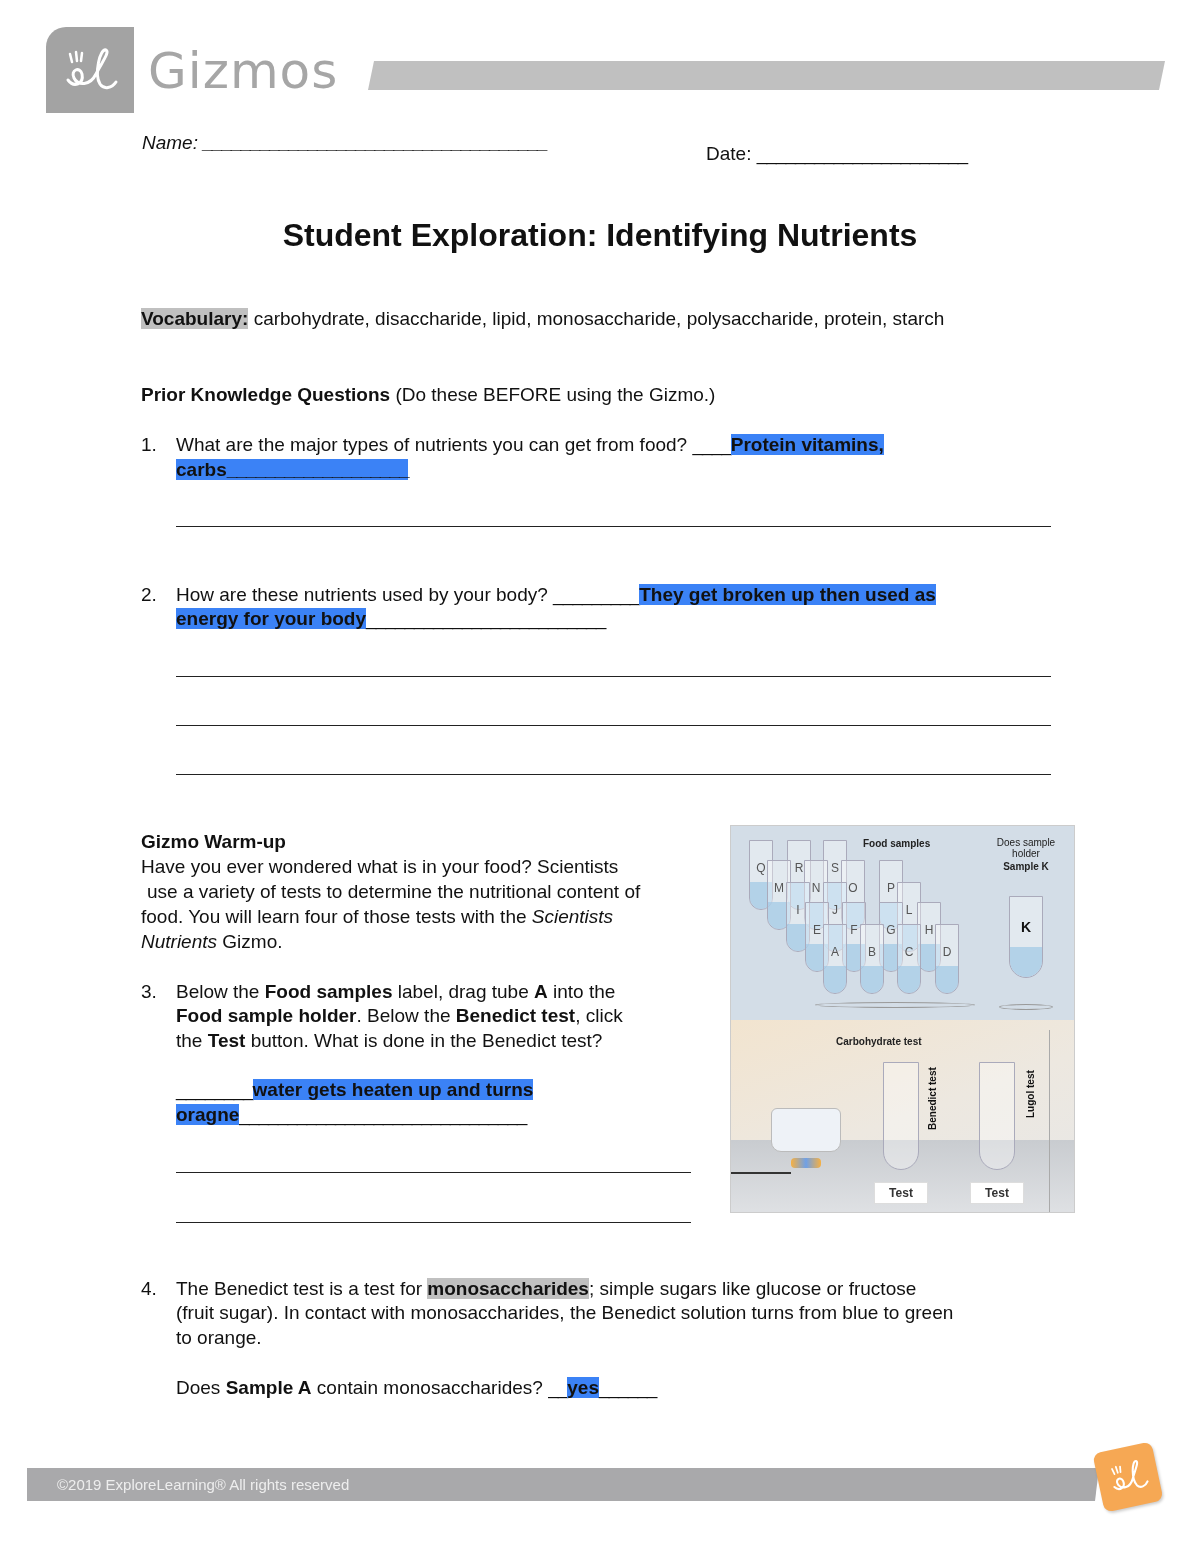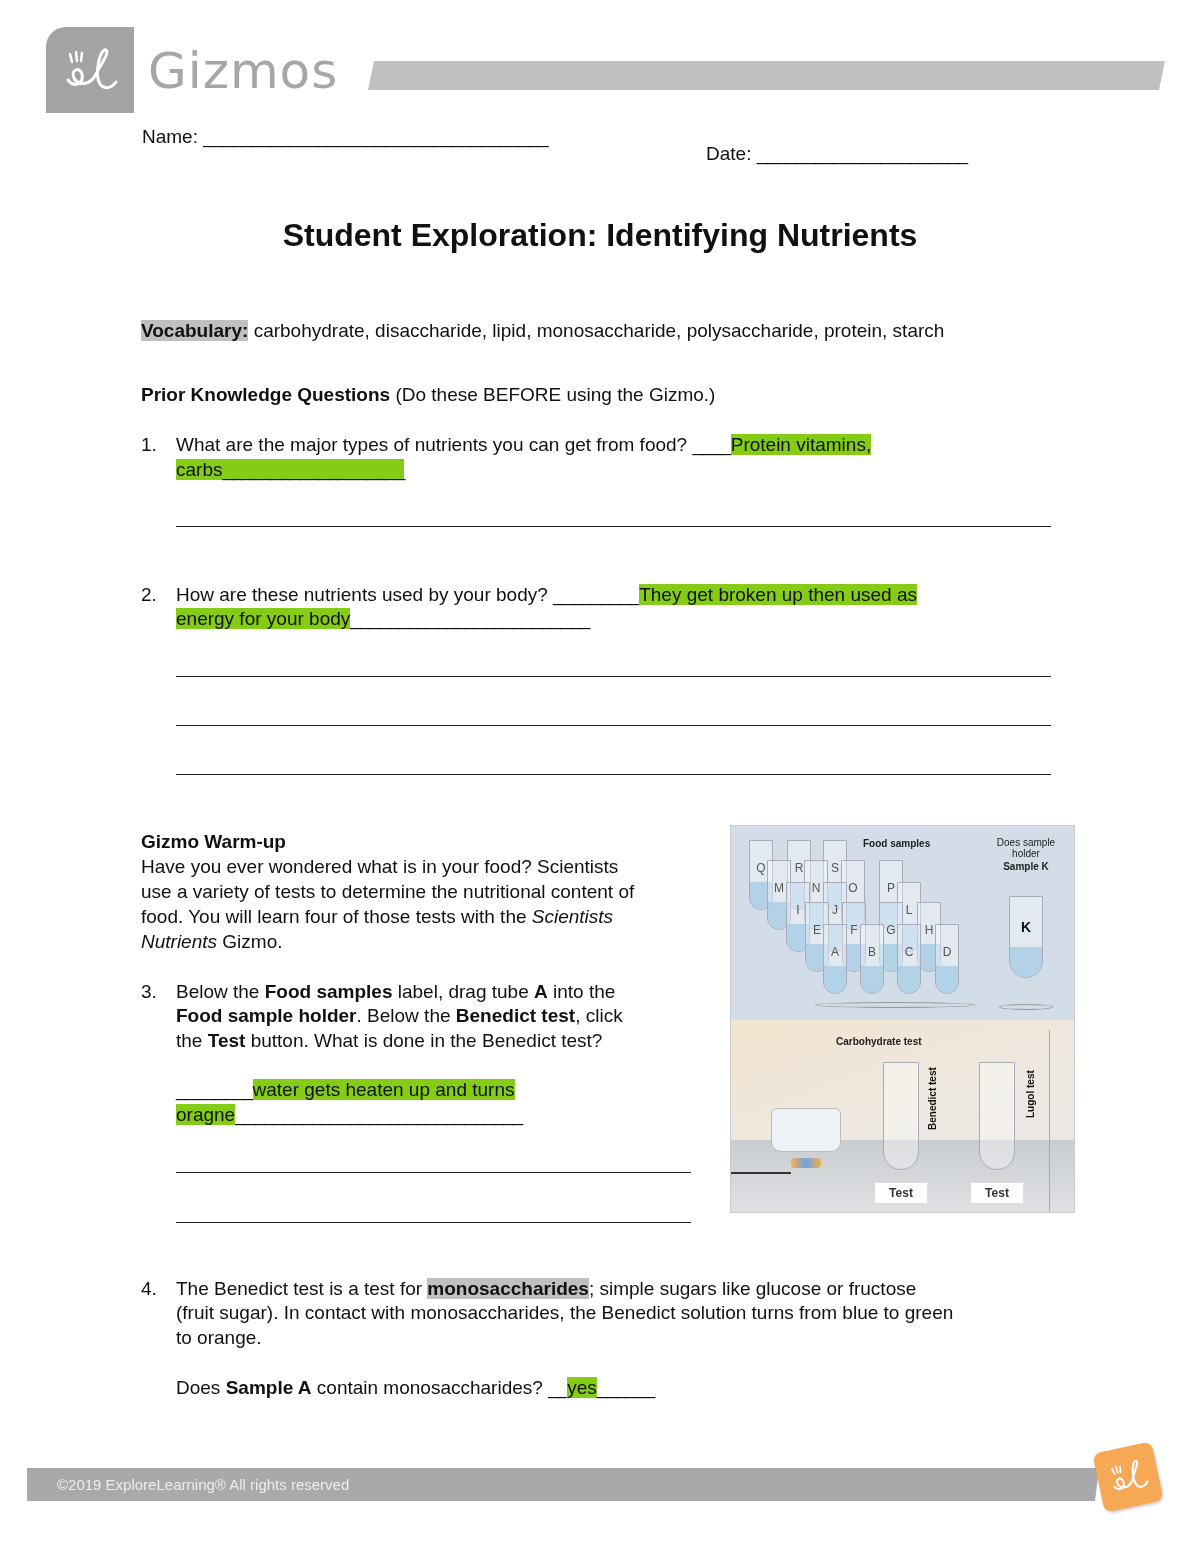--- a/index.html
+++ b/index.html
@@ -7,21 +7,21 @@
   body { position: relative; font-family: "Liberation Sans", "DejaVu Sans", sans-serif; color: #111; font-size: 19px; }
 
   
   .logo-box { position: absolute; left: 46px; top: 27px; width: 88px; height: 86px; background: #a3a3a3; border-radius: 20px 0 0 0; display: flex; align-items: center; justify-content: center; }
   .logo-box svg { width: 60px; height: 52px; }
   .brand { position: absolute; left: 148px; top: 42px; font-size: 50px; color: #a6a6a6; font-family: "DejaVu Sans", sans-serif; letter-spacing: 1px; }
   .header-bar { position: absolute; left: 368px; top: 61px; width: 797px; height: 29px; background: #c0c0c0; clip-path: polygon(6px 0, 100% 0, calc(100% - 6px) 100%, 0 100%); }
 
   .line { position: absolute; white-space: nowrap; }
   .blank { letter-spacing: -1px; }
-  .hl { background: #84cc16; }
+  .hl { background: #3b82f6; font-weight: bold; }
   .gray-hl { background: #c0c0c0; }
   .b { font-weight: bold; }
   .i { font-style: italic; }
 
   .title { position: absolute; left: 0; width: 1200px; top: 217px; text-align: center; font-size: 32px; font-weight: bold; }
 
   .rule { position: absolute; left: 176px; width: 875px; border-bottom: 1.5px solid #222; height: 1px; }
 
   
   .gizmo-img { position: absolute; left: 730px; top: 825px; width: 345px; height: 388px; border: 1px solid #ccc; overflow: hidden; }
@@ -47,32 +47,32 @@
 
 <div class="logo-box">
   <svg viewBox="0 0 60 52">
     <path d="M8 36 C14 44, 24 40, 22 30 C20 22, 10 26, 14 34 C18 42, 30 42, 36 30 C42 18, 50 8, 46 6 C40 4, 34 30, 40 40 C44 46, 52 44, 56 38" stroke="#fff" stroke-width="3" fill="none" stroke-linecap="round"></path>
     <path d="M10 10 L12 18 M16 8 L17 17 M22 9 L21 17" stroke="#fff" stroke-width="2.5" stroke-linecap="round"></path>
   </svg>
 </div>
 <div class="brand">Gizmos</div>
 <div class="header-bar"></div>
 
-<div class="line" style="left:142px; top:126px;">
+<div class="line" style="left:142px; top:132px;font-style:italic;">
   <span>Name:</span>
   <span class="blank">____________________________________</span>
 </div>
 <div class="line" style="left:706px; top:143px;">
   <span>Date:</span>
   <span class="blank">______________________</span>
 </div>
 
 <div class="title">Student Exploration: Identifying Nutrients</div>
 
-<div class="line" style="left:141px; top:308px;margin-top:12px;">
+<div class="line" style="left:141px; top:308px;">
   <span class="b gray-hl">Vocabulary:</span>
   <span>carbohydrate, disaccharide, lipid, monosaccharide, polysaccharide, protein, starch</span>
 </div>
 
 <div class="line" style="left:141px; top:384px;">
   <span class="b">Prior Knowledge Questions</span>
   <span>(Do these BEFORE using the Gizmo.)</span>
 </div>
 
 <div class="line" style="left:141px; top:434px;">
@@ -96,21 +96,21 @@
 </div>
 <div class="line" style="left:176px; top:608px;">
   <span class="hl">energy for your body</span><span class="blank">_________________________</span>
 </div>
 <div class="rule" style="top:676px;"></div>
 <div class="rule" style="top:725px;"></div>
 <div class="rule" style="top:774px;"></div>
 
 <div class="line b" style="left:141px; top:831px;">Gizmo Warm-up</div>
 <div class="line" style="left:141px; top:856px;">Have you ever wondered what is in your food? Scientists</div>
-<div class="line" style="left:141px; top:881px;">use a variety of tests to determine the nutritional content of</div>
+<div class="line" style="left:147px; top:881px;">use a variety of tests to determine the nutritional content of</div>
 <div class="line" style="left:141px; top:906px;">
   <span>food. You will learn four of those tests with the </span><span class="i">Scientists</span>
 </div>
 <div class="line" style="left:141px; top:931px;">
   <span class="i">Nutrients</span><span> Gizmo.</span>
 </div>
 
 <div class="line" style="left:141px; top:981px;">3.</div>
 <div class="line" style="left:176px; top:981px;">
   <span>Below the </span><span class="b">Food samples</span><span> label, drag tube </span><span class="b">A</span><span> into the</span>

